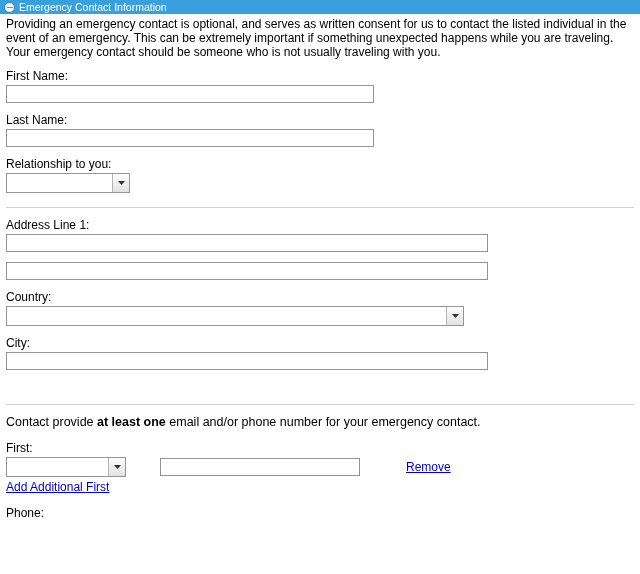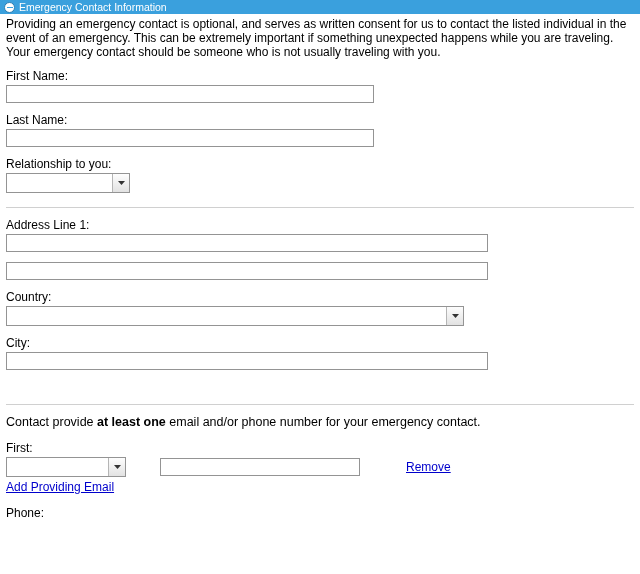--- a/index.html
+++ b/index.html
@@ -236,18 +236,18 @@
             <path d="M0 0 L3.5 4 L7 0 Z" fill="#333"></path>
           </svg>
       </span>
     </div>
     <div class="gap1"></div>
     <input class="txt contact-val" type="text" value="" style="">
     <div class="gap2"></div>
     <a class="link">Remove</a>
   </div>
   <div class="add-link-wrap">
-    <a class="link">Add Providing Email</a>
+    <a class="link">Add Additional First</a>
   </div>
 
   <div class="field-label">Phone:</div>
 
 </div>
 
 </body></html>

